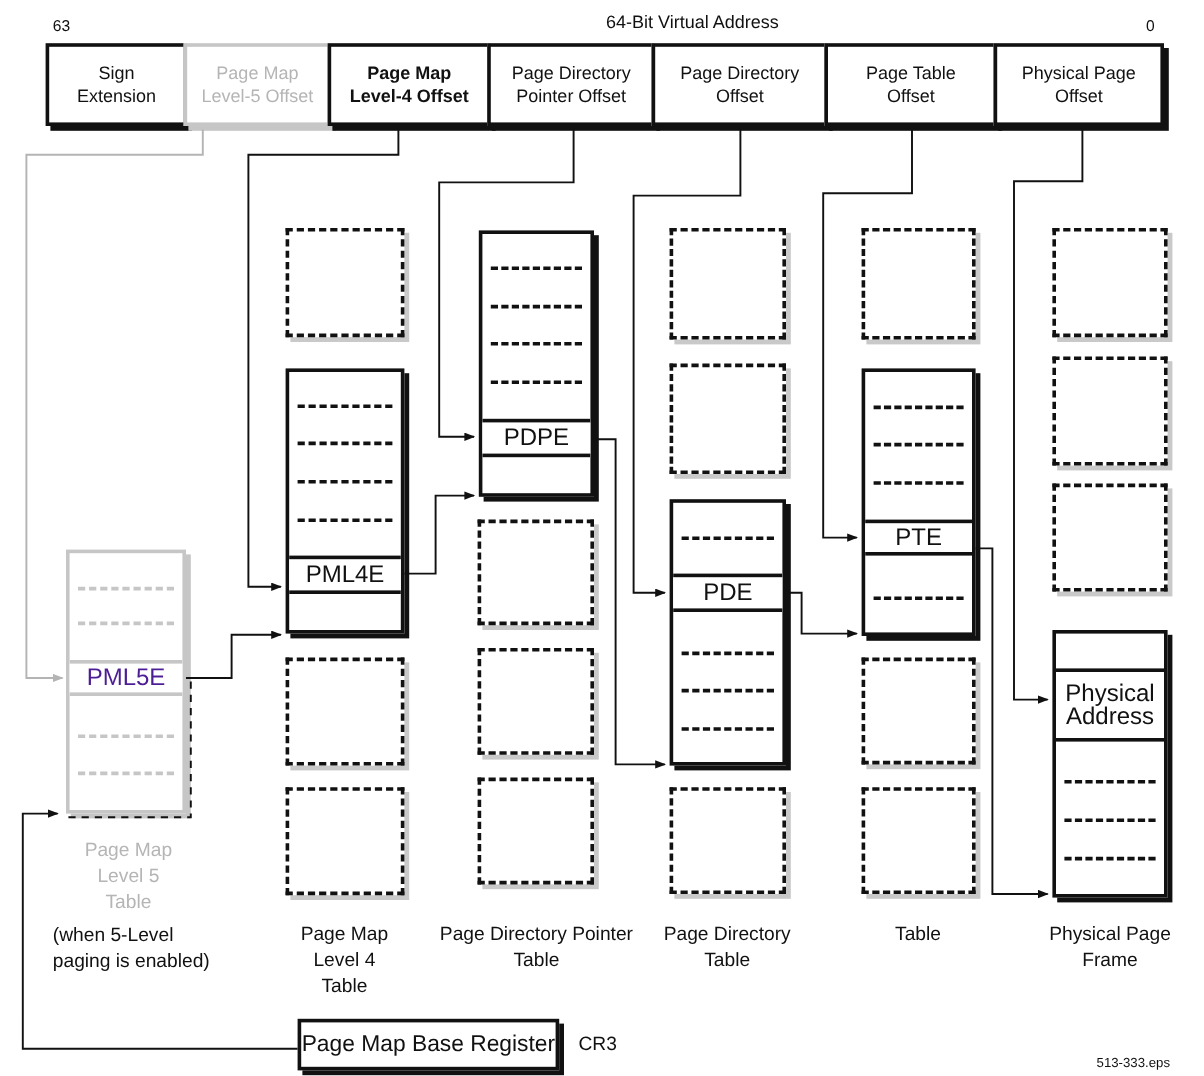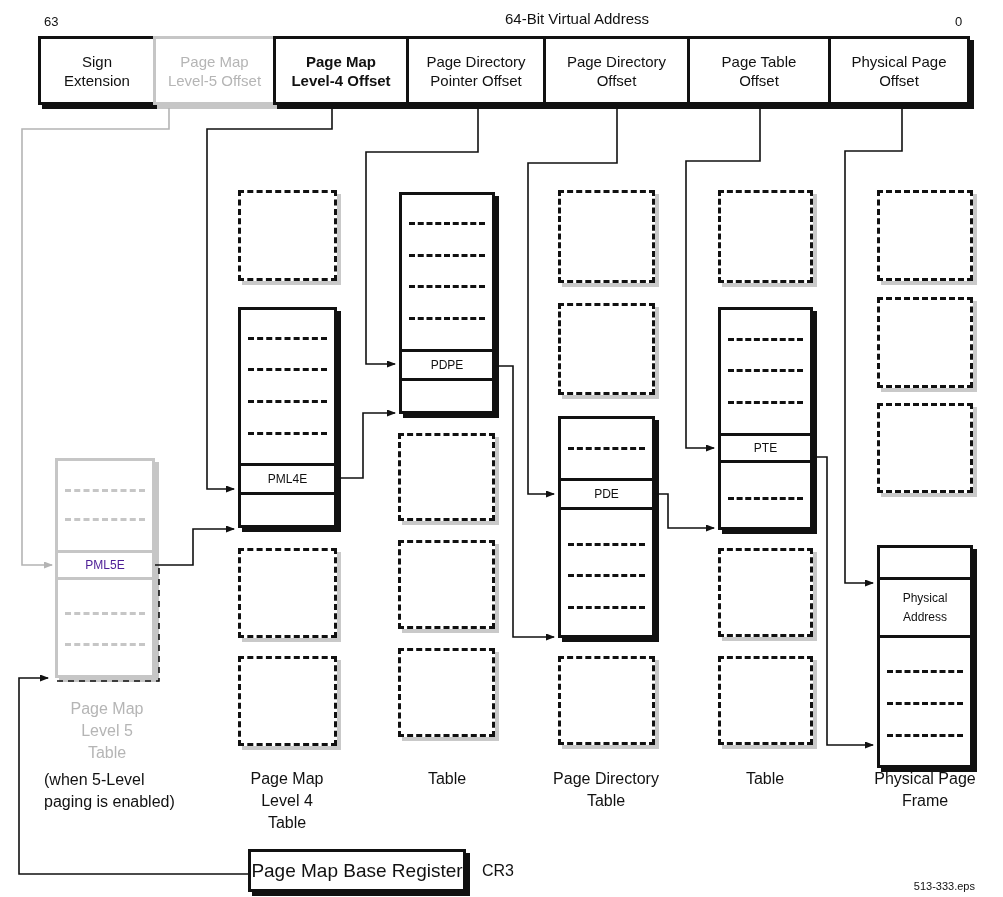--- a/index.html
+++ b/index.html
@@ -16,21 +16,21 @@
   .field.gray{border:3px solid #c6c6c6;box-shadow:4px 4px 0 #c6c6c6;color:#b5b5b5;}
   .field.bold{font-weight:bold;}
   .ptable{position:absolute;box-sizing:border-box;background:#fff;}
   .ptable.black{border:3px solid #111;box-shadow:4px 4px 0 #111;}
   .ptable.gray{border:3px solid #c6c6c6;box-shadow:4px 4px 0 #c6c6c6;}
   .sep{position:absolute;left:7px;right:7px;height:0;border-top:3px dashed #111;}
   .ptable.gray .sep{border-top-color:#c6c6c6;}
   .entry{position:absolute;left:0;right:0;box-sizing:border-box;background:#fff;
          border-top:3px solid #111;border-bottom:3px solid #111;
          display:flex;flex-direction:column;align-items:center;justify-content:center;
-         font-size:12px;line-height:19px;text-align:center;}
+         font-size:20px;line-height:19px;text-align:center;}
   .ptable.gray .entry{border-top-color:#c6c6c6;border-bottom-color:#c6c6c6;color:#4c1d95;}
   .dbox{position:absolute;box-sizing:border-box;border:3px dashed #111;background:#fff;
         box-shadow:4px 4px 0 #c9c9c9;}
   .caption{position:absolute;width:300px;text-align:center;font-size:16px;line-height:22px;}
   .caption.gray{color:#b5b5b5;}
   #note{left:44px;top:769px;font-size:16px;line-height:22px;}
   #cr3-box{position:absolute;left:248px;top:849px;width:218px;height:43px;box-sizing:border-box;
            border:3px solid #111;box-shadow:4px 4px 0 #111;background:#fff;
            display:flex;align-items:center;justify-content:center;font-size:19px;}
   #cr3-label{left:482px;top:862px;font-size:16px;}
@@ -131,21 +131,21 @@
       </div>
       <div class="ptable black" style="left: 718px; top: 307px; width: 95px; height: 223px;">
         <div class="sep" style="top: 28px;"></div>
         <div class="sep" style="top: 59px;"></div>
         <div class="sep" style="top: 91px;"></div>
         <div class="sep" style="top: 187px;"></div>
         <div class="entry" style="top: 123px; height: 30px;">
           <div>PTE</div>
         </div>
       </div>
-      <div class="ptable black" style="left: 877px; top: 525px; width: 96px; height: 223px; margin-top: 20px;">
+      <div class="ptable black" style="left: 877px; top: 525px; width: 96px; height: 223px;">
         <div class="sep" style="top: 122px;"></div>
         <div class="sep" style="top: 154px;"></div>
         <div class="sep" style="top: 186px;"></div>
         <div class="entry" style="top: 29px; height: 61px;">
           <div>Physical</div>
           <div>Address</div>
         </div>
       </div>
     </div>
   <div id="captions-layer">
@@ -153,20 +153,21 @@
         <div>Page Map</div>
         <div>Level 5</div>
         <div>Table</div>
       </div>
       <div class="caption" style="left: 137px; top: 768px;">
         <div>Page Map</div>
         <div>Level 4</div>
         <div>Table</div>
       </div>
       <div class="caption" style="left: 297px; top: 768px;">
+        <div>Page Directory Pointer</div>
         <div>Table</div>
       </div>
       <div class="caption" style="left: 456px; top: 768px;">
         <div>Page Directory</div>
         <div>Table</div>
       </div>
       <div class="caption" style="left: 615px; top: 768px;">
         <div>Table</div>
       </div>
       <div class="caption" style="left: 775px; top: 768px;">

